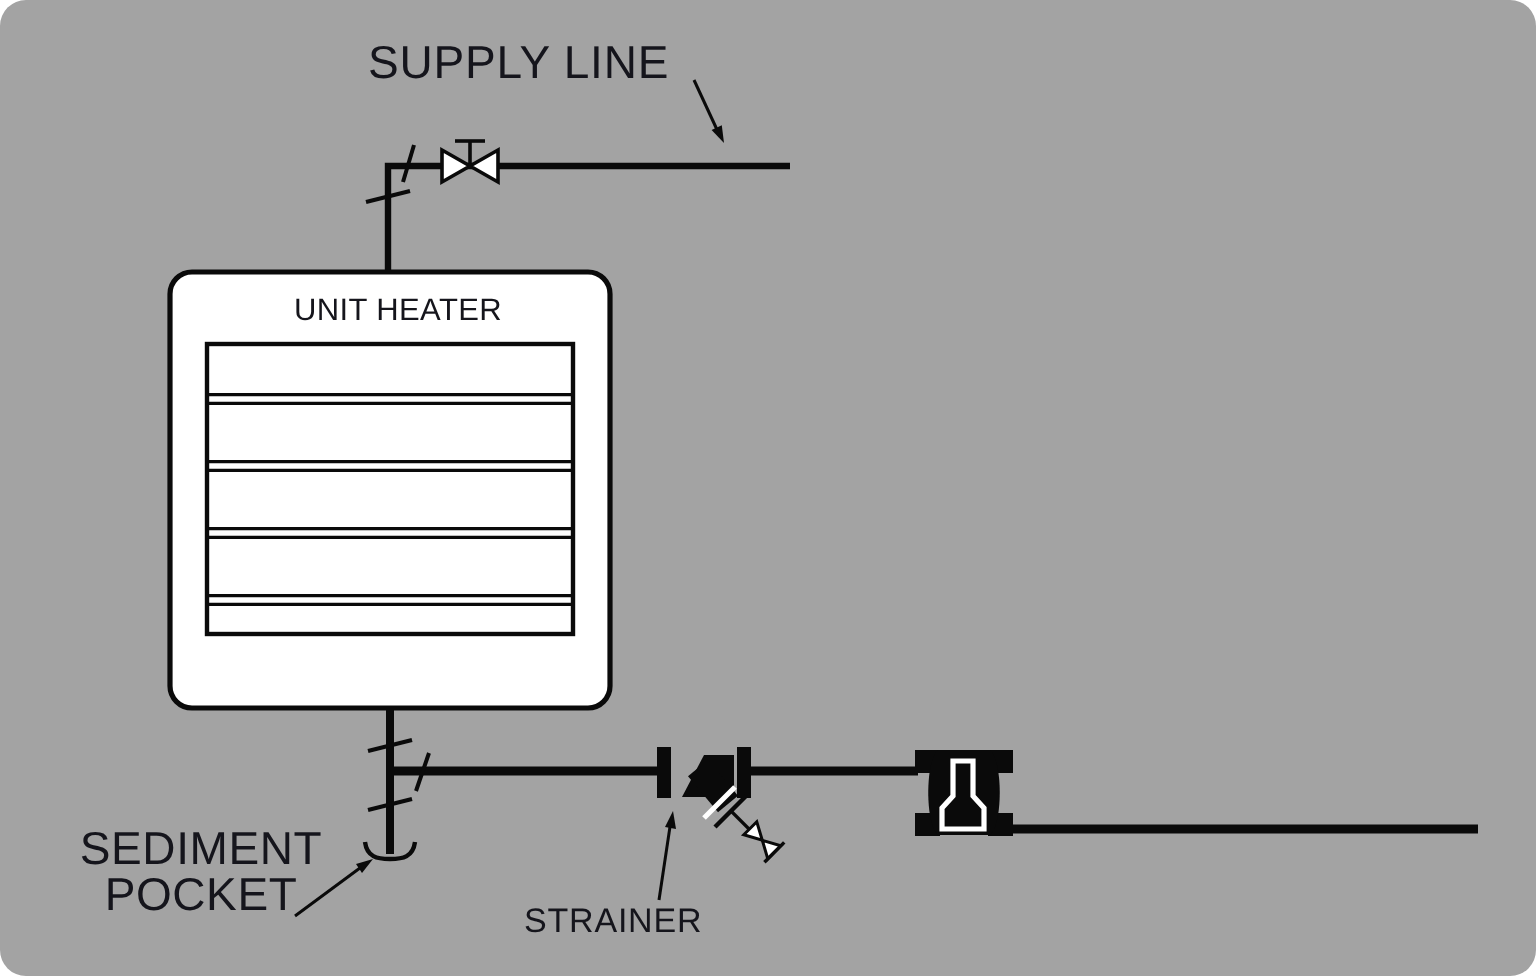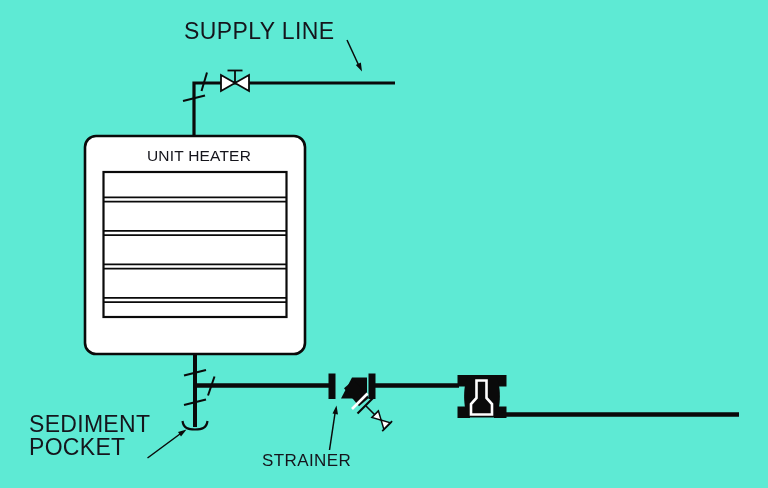--- a/index.html
+++ b/index.html
@@ -1,32 +1,33 @@
 <!DOCTYPE html>
 <html><head>
 <meta charset="utf-8">
 <style>
   html,body{margin:0;padding:0;background:#ffffff;}
   .canvas{
     position:relative;
     width:768px;height:488px;
-    background:#5eead4;
+    background:#a3a3a3;
     overflow:hidden;
     font-family:"Liberation Sans", sans-serif;
+    border-radius:13px;
   }
   .canvas svg{position:absolute;left:0;top:0;}
   .label{
     position:absolute;
     color:#15151c;
     font-family:"Liberation Sans", sans-serif;
     white-space:nowrap;
   }
   .label-supply{left:184px;top:18px;font-size:23px;letter-spacing:0.4px;}
   .label-heater{left:85px;top:147px;width:228px;text-align:center;font-size:15.5px;letter-spacing:0.2px;}
-  .label-sediment{left:29px;top:413px;width:143px;text-align:left;font-size:23px;line-height:23px;letter-spacing:0.3px;}
+  .label-sediment{left:29px;top:413px;width:143px;text-align:center;font-size:23px;line-height:23px;letter-spacing:0.3px;}
   .label-sediment span{display:block;}
   .label-strainer{left:262px;top:451px;font-size:17px;letter-spacing:0.4px;}
 </style>
 </head>
 <body>
 
 <div class="canvas">
 
   <svg width="768" height="488" viewBox="0 0 768 488">
     <g stroke="#0a0a0a" fill="none">

